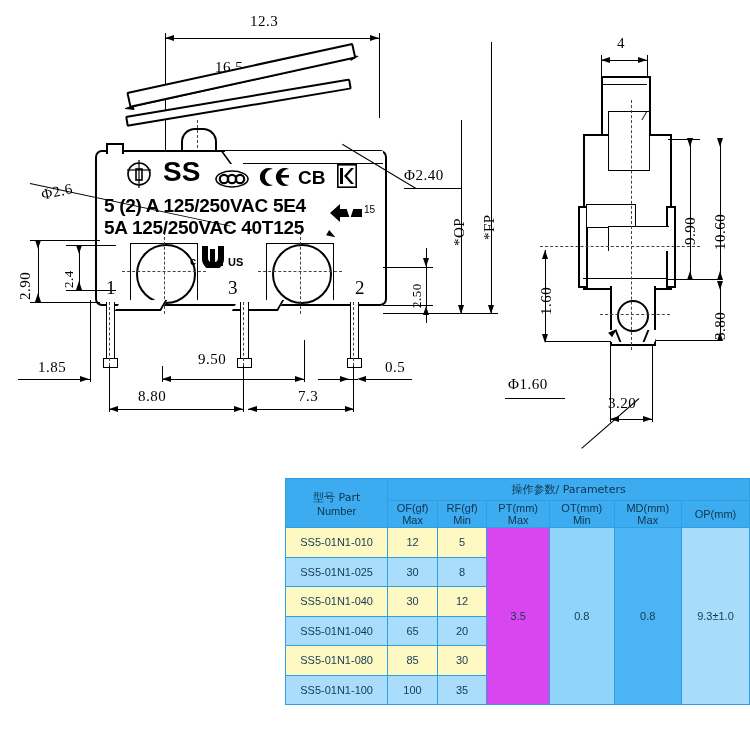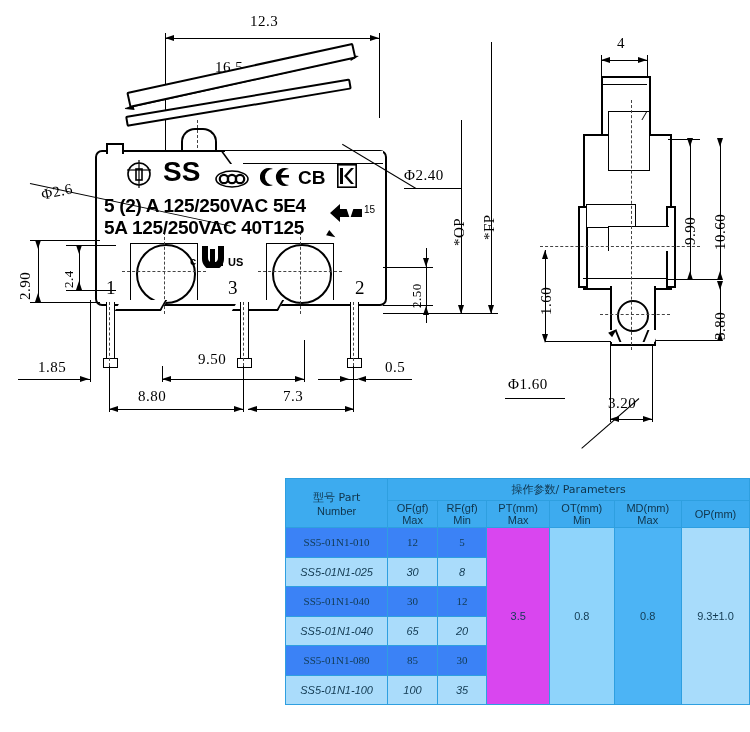--- a/index.html
+++ b/index.html
@@ -60,22 +60,22 @@
             font-weight:700;font-size:27px;letter-spacing:1px;
             text-shadow:0 1px 0 rgba(255,255,255,.22), 0 -1px 0 rgba(0,0,0,.6);}
 
   
   .tblwrap{position:absolute;left:285px;top:478px;width:465px;height:227px;}
   table.params{border-collapse:collapse;width:465px;height:227px;
                font-family:"Liberation Sans",sans-serif;font-size:11px;color:#123a52;}
   table.params th,table.params td{
       border:1px solid #2e9fe0;text-align:center;vertical-align:middle;padding:1px 2px;}
   .hd{background:#3dabef;font-weight:400;color:#10344b;}
-  .rowA{background:#3b82f6;font-family:Liberation Serif, serif;}
-  .rowB{background:#aadcfb;font-style:italic;}
+  .rowA{background:#fef9c3;}
+  .rowB{background:#aadcfb;}
   .colPT{background:#d946ef;}
   .colOT{background:#8fd4fb;}
   .colMD{background:#4cb4f5;}
   .colOP{background:#a8dcfb;}
   .cjk{font-family:"DejaVu Sans",sans-serif;}
 </style>
 </head>
 <body>
 
 <div class="sheet">
@@ -254,21 +254,21 @@
     <div class="dimtxt" style="left:385px;top:360px;">0.5</div>
 
     <div class="ln hl" style="left:109px;top:409px;width:134px;"></div>
     <div class="ar ar-l" style="left:109px;top:405.5px;"></div>
     <div class="ar ar-r" style="left:234px;top:405.5px;"></div>
     <div class="dimtxt" style="left:138px;top:389px;">8.80</div>
 
     <div class="ln hl" style="left:248px;top:409px;width:106px;"></div>
     <div class="ar ar-l" style="left:248px;top:405.5px;"></div>
     <div class="ar ar-r" style="left:345px;top:405.5px;"></div>
-    <div class="dimtxt" style="left:283px;top:389px;">7.3</div>
+    <div class="dimtxt" style="left:298px;top:389px;">7.3</div>
 
     <div class="ln vl" style="left:109px;top:366px;height:46px;"></div>
     <div class="ln vl" style="left:243px;top:366px;height:46px;"></div>
     <div class="ln vl" style="left:353px;top:366px;height:46px;"></div>
   </div>
 
   <div>
 
     <div class="ln hl" style="left:601px;top:60px;width:46px;"></div>
     <div class="ar ar-l" style="left:601px;top:56.5px;"></div>

